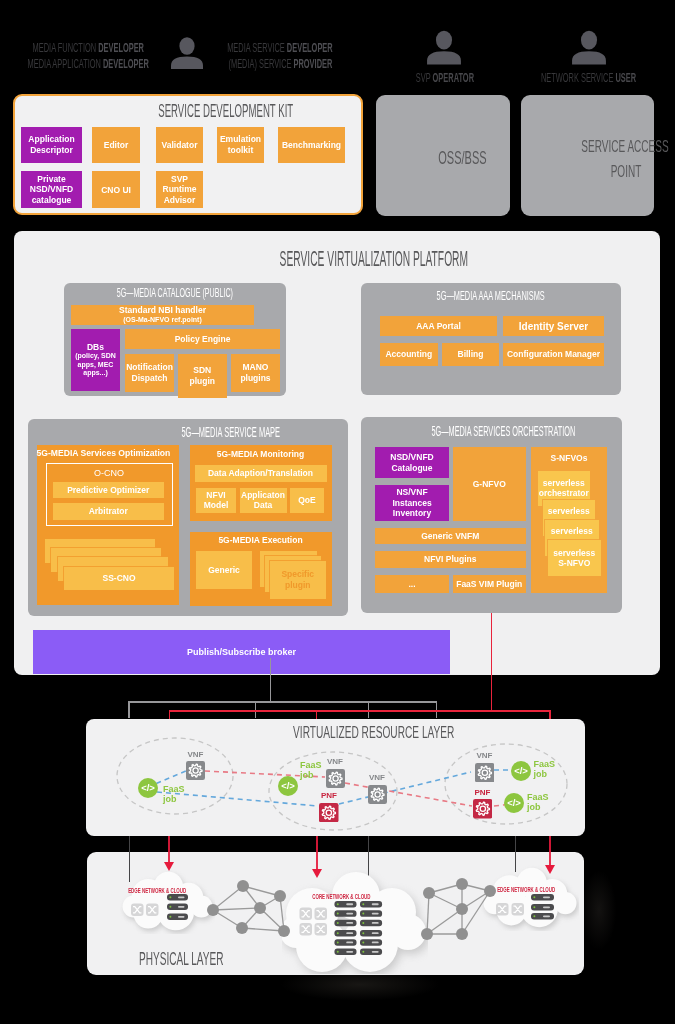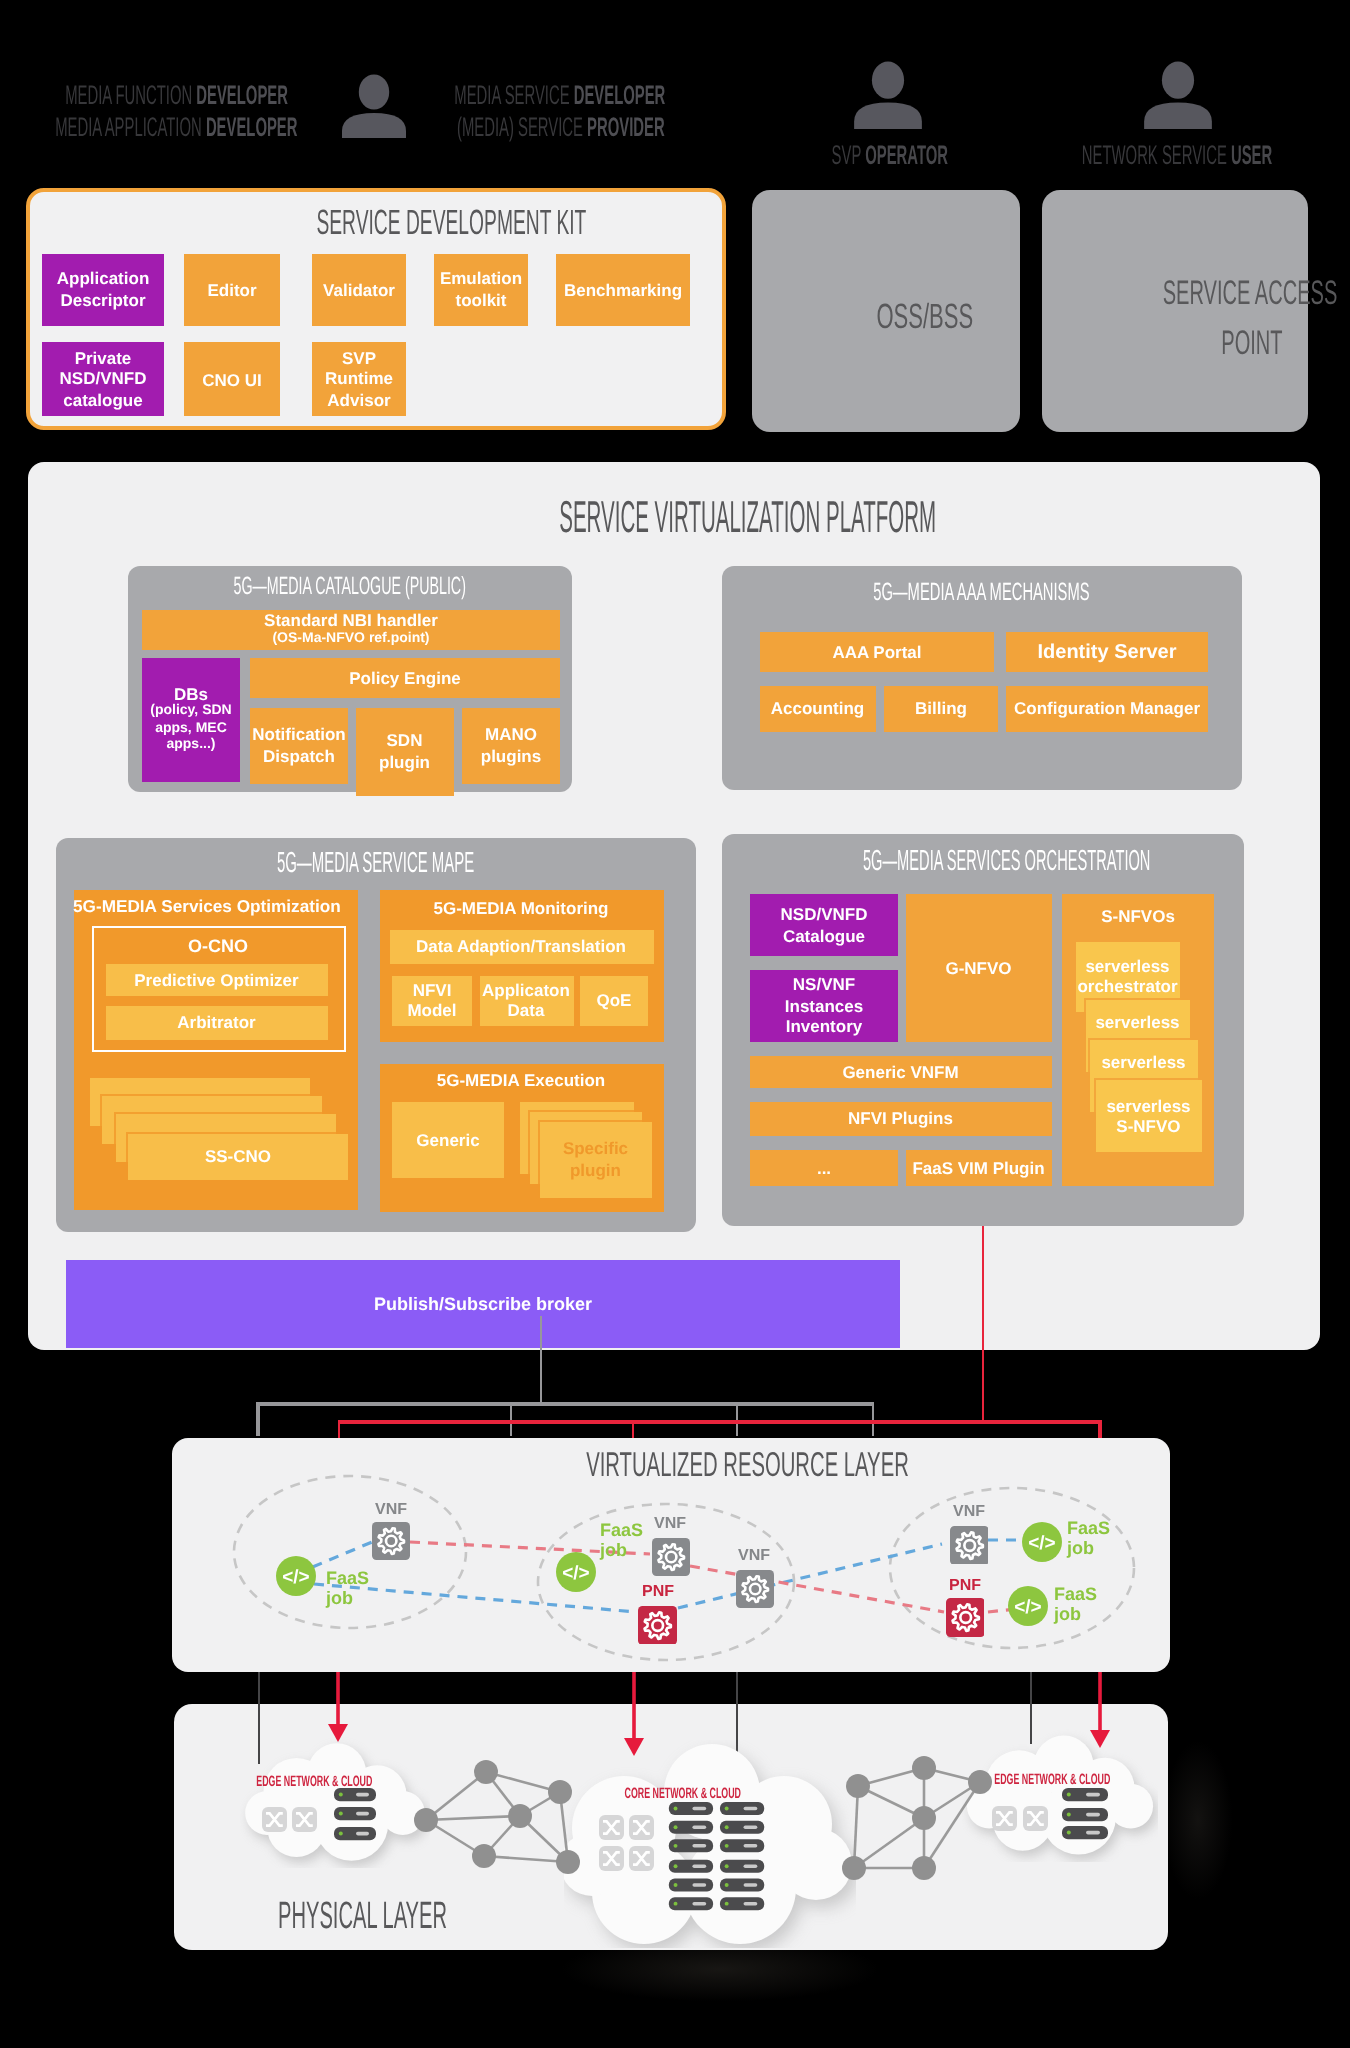--- a/index.html
+++ b/index.html
@@ -65,42 +65,42 @@
       <span class="cond" style="transform:scaleX(0.63)">OSS/BSS</span>
     </div>
 <div class="abs gray" style="left:521px;top:95px;width:133px;height:121px;border-radius:9px;"></div>
 <div class="abs title" style="left:487.5px;top:134px;width:200px;text-align:center;font-size:17px;line-height:25px;"><span class="cond" style="transform:scaleX(0.59)">SERVICE ACCESS</span><br><span class="cond" style="transform:scaleX(0.59)">POINT</span></div>
 
 <div class="abs" style="left:14px;top:231px;width:646px;height:444px;background:#F0F0F1;border-radius:8px;"></div>
 <div class="abs title" style="left:12px;top:248px;width:648px;text-align:center;font-size:22.3px;line-height:1;"><span class="cond" style="transform:scaleX(0.46)">SERVICE VIRTUALIZATION PLATFORM</span></div>
 
 <div class="abs gray" style="left:64px;top:283px;width:222px;height:113px;"></div>
 <div class="abs whead" style="left:64px;top:287px;width:222px;line-height:1;"><span class="cond" style="transform:scaleX(0.57)">5G—MEDIA CATALOGUE (PUBLIC)</span></div>
-<div class="abs ob ctr" style="left:71px;top:305px;width:209px;height:20px;flex-direction:column;font-size:8.5px;line-height:10px;">Standard NBI handler<span style="font-size:7px;font-weight:bold;">(OS-Ma-NFVO ref.point)</span></div>
+<div class="abs ob ctr" style="left:71px;top:305px;width:183px;height:20px;flex-direction:column;font-size:8.5px;line-height:10px;">Standard NBI handler<span style="font-size:7px;font-weight:bold;">(OS-Ma-NFVO ref.point)</span></div>
 <div class="abs rb ctr" style="left:71px;top:329px;width:49px;height:62px;flex-direction:column;font-size:8.5px;line-height:10px;">DBs<span style="font-size:7px;line-height:8.5px;">(policy, SDN<br>apps, MEC<br>apps...)</span></div>
 <div class="abs ob ctr" style="left:125px;top:329px;width:155px;height:20px;font-size:8.5px;">Policy Engine</div>
 <div class="abs ob ctr" style="left:125px;top:353.5px;width:49px;height:38px;font-size:8.5px;line-height:10.5px;">Notification<br>Dispatch</div>
 <div class="abs ob ctr" style="left:178px;top:353.5px;width:48.5px;height:44px;font-size:8.5px;line-height:10.5px;">SDN<br>plugin</div>
 <div class="abs ob ctr" style="left:231px;top:353.5px;width:49px;height:38px;font-size:8.5px;line-height:10.5px;">MANO<br>plugins</div>
 
 <div class="abs gray" style="left:361px;top:283px;width:260px;height:112px;"></div>
 <div class="abs whead" style="left:361px;top:290px;width:260px;line-height:1;"><span class="cond" style="transform:scaleX(0.59)">5G—MEDIA AAA MECHANISMS</span></div>
 <div class="abs ob ctr" style="left:380px;top:316px;width:117px;height:20px;font-size:8.5px;">AAA Portal</div>
 <div class="abs ob ctr" style="left:503px;top:316px;width:101px;height:20px;font-size:10px;">Identity Server</div>
 <div class="abs ob ctr" style="left:380px;top:342.5px;width:57.5px;height:23px;font-size:8.5px;">Accounting</div>
 <div class="abs ob ctr" style="left:442px;top:342.5px;width:57px;height:23px;font-size:8.5px;">Billing</div>
 <div class="abs ob ctr" style="left:503px;top:342.5px;width:101px;height:23px;font-size:8.5px;">Configuration Manager</div>
 
 <div class="abs gray" style="left:28px;top:418.5px;width:319.5px;height:197px;"></div>
-<div class="abs whead" style="left:28px;top:425px;width:319.5px;font-size:14.5px;line-height:1;"><span class="cond" style="transform:scaleX(0.515)">5G—MEDIA SERVICE MAPE</span></div>
+<div class="abs whead" style="left:28px;top:425px;width:319.5px;font-size:14.5px;line-height:1;padding-left:43px;"><span class="cond" style="transform:scaleX(0.515)">5G—MEDIA SERVICE MAPE</span></div>
 
 <div class="abs" style="left:36.5px;top:445px;width:142px;height:160px;background:#F1992B;"></div>
 <div class="abs" style="left:36.5px;top:448px;width:142px;color:#fff;font-weight:bold;font-size:8.6px;white-space:nowrap;">5G-MEDIA Services Optimization</div>
 <div class="abs" style="left:45.5px;top:462.5px;width:125px;height:61px;border:1px solid #fff;"></div>
-<div class="abs" style="left:45.5px;top:468px;width:127px;text-align:center;color:#fff;font-weight:bold;font-size:9px;">O-CNO</div>
+<div class="abs" style="left:45.5px;top:468px;width:127px;text-align:center;color:#fff;font-weight:normal;font-size:9px;">O-CNO</div>
 <div class="abs lb ctr" style="left:52.5px;top:481.5px;width:111.5px;height:16px;font-size:8.5px;">Predictive Optimizer</div>
 <div class="abs lb ctr" style="left:52.5px;top:503px;width:111.5px;height:16.5px;font-size:8.5px;">Arbitrator</div>
 <div class="abs lb" style="left:45px;top:539px;width:110px;height:23.5px;"></div>
 <div class="abs lb" style="left:51.3px;top:548px;width:110px;height:23.5px;box-shadow:-1px -1px 0 rgba(241,153,43,.8);"></div>
 <div class="abs lb" style="left:57.6px;top:557px;width:110px;height:23.5px;box-shadow:-1px -1px 0 rgba(241,153,43,.8);"></div>
 <div class="abs lb ctr" style="left:64px;top:566.5px;width:110px;height:23.5px;font-size:8.5px;box-shadow:-1px -1px 0 rgba(241,153,43,.8);">SS-CNO</div>
 
 <div class="abs" style="left:189.5px;top:445px;width:142px;height:75.5px;background:#F1992B;"></div>
 <div class="abs" style="left:189.5px;top:448.5px;width:142px;text-align:center;color:#fff;font-weight:bold;font-size:8.5px;">5G-MEDIA Monitoring</div>
 <div class="abs lb ctr" style="left:194.5px;top:464.5px;width:132px;height:17px;font-size:8.5px;">Data Adaption/Translation</div>

